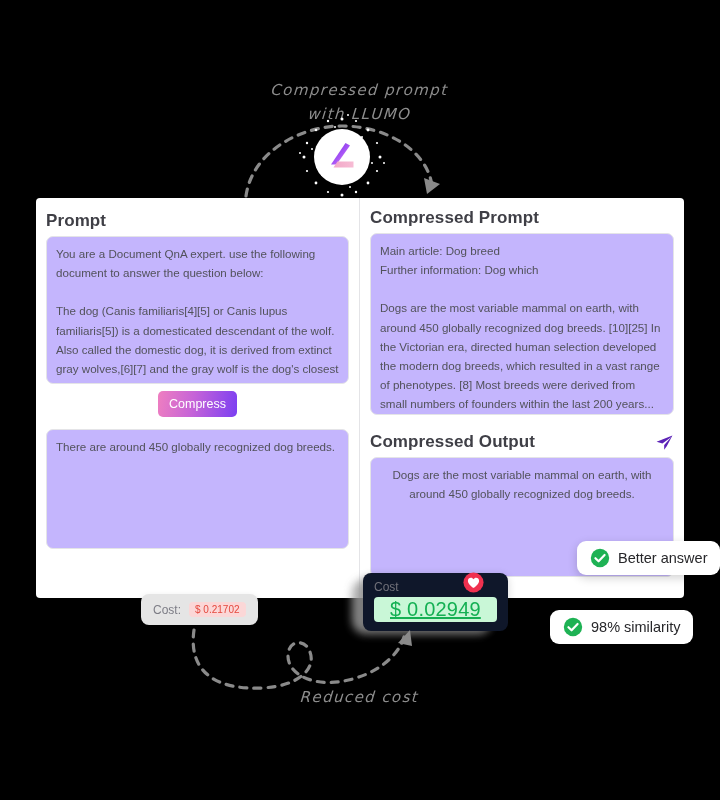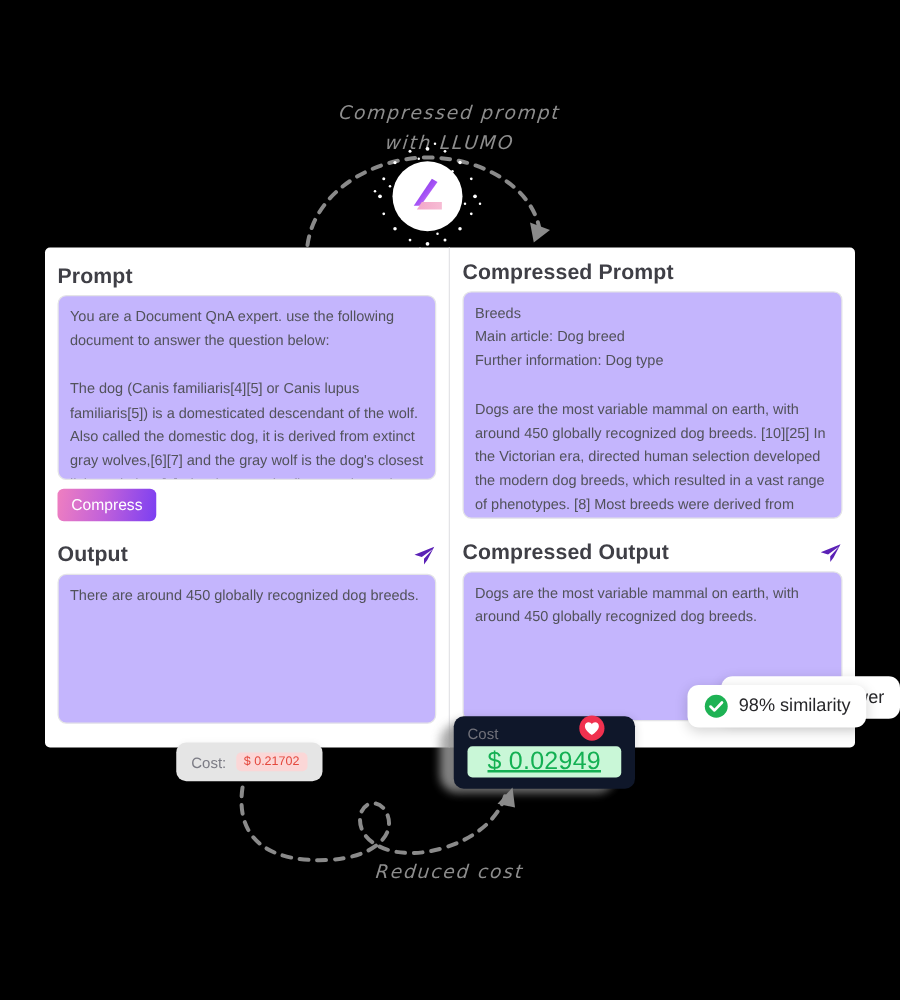--- a/index.html
+++ b/index.html
@@ -74,21 +74,21 @@
     background: #c4b5fd;
     padding: 7px 9px;
     font-size: 11.6px;
     line-height: 19.2px;
     color: #52525b;
     overflow: hidden;
   }
   .box p { margin: 0; }
   .box p.gap { height: 19px; }
 
-  .btn-row { display: flex; justify-content: flex-start; padding-top: 7px; }
+  .btn-row { display: flex; justify-content: center; padding-top: 7px; }
   #compressBtn {
     border: none;
     border-radius: 5px;
     padding: 6px 11px;
     font-size: 12.5px;
     font-family: "Liberation Sans", sans-serif;
     color: #ffffff;
     background: linear-gradient(100deg, #ef7fc0 0%, #c563d8 45%, #7b3ff2 100%);
     cursor: pointer;
   }
@@ -103,21 +103,21 @@
     background: #ffffff;
     border-radius: 9px;
     box-shadow: 0 3px 10px rgba(0,0,0,.18);
     display: flex; align-items: center; gap: 8px;
     padding: 7px 13px;
     font-size: 14.5px;
     color: #27272a;
     white-space: nowrap;
   }
   #betterPill { left: 577px; top: 541px; }
-  #simPill    { left: 550px; top: 548px; }
+  #simPill    { left: 550px; top: 610px; }
   .check { width: 20px; height: 20px; flex: 0 0 20px; }
 
   
   #costOld {
     position: absolute;
     left: 141px; top: 594px;
     background: #e5e5e5;
     border-radius: 8px;
     padding: 8px 12px;
     display: flex; align-items: center; gap: 8px;
@@ -244,49 +244,42 @@
           <p>You are a Document QnA expert. use the following document to answer the question below:</p>
           <p class="gap"></p>
           <p>The dog (Canis familiaris[4][5] or Canis lupus familiaris[5]) is a domesticated descendant of the wolf. Also called the domestic dog, it is derived from extinct gray wolves,[6][7] and the gray wolf is the dog's closest living relative. [8] The dog was the first species to be ...</p>
         </div>
         <div class="btn-row">
           <button id="compressBtn">Compress</button>
         </div>
       </div>
 
       <div class="sect" style="padding-top:12px;">
-        <div class="sect-head">
-          <span class="sect-title">Output</span>
-          <svg class="plane" viewBox="0 0 24 24">
-            <path d="M22 3 L2 11.2 L9.4 13.4 L20.6 5.2 L11.6 15.1 L11.6 21 L15 16.4 Z" fill="#5b21b6"></path>
-          </svg>
-        </div>
         <div class="box" style="height:120px;">
           <p>There are around 450 globally recognized dog breeds.</p>
         </div>
       </div>
 
     </div>
 
     <div class="half right">
 
       <div class="sect topsect" style="padding-top:8px;">
         <div class="sect-head">
           <span class="sect-title">Compressed Prompt</span>
         </div>
         <div class="box" style="height:182px;">
-          <p>Breeds</p>
           <p>Main article: Dog breed</p>
-          <p>Further information: Dog type</p>
+          <p>Further information: Dog which</p>
           <p class="gap"></p>
           <p>Dogs are the most variable mammal on earth, with around 450 globally recognized dog breeds. [10][25] In the Victorian era, directed human selection developed the modern dog breeds, which resulted in a vast range of phenotypes. [8] Most breeds were derived from small numbers of founders within the last 200 years...</p>
         </div>
       </div>
 
-      <div class="sect" style="padding-top:12px;">
+      <div class="sect" style="padding-top:12px;text-align:center;">
         <div class="sect-head">
           <span class="sect-title">Compressed Output</span>
           <svg class="plane" viewBox="0 0 24 24">
             <path d="M22 3 L2 11.2 L9.4 13.4 L20.6 5.2 L11.6 15.1 L11.6 21 L15 16.4 Z" fill="#5b21b6"></path>
           </svg>
         </div>
         <div class="box" style="height:120px;">
           <p>Dogs are the most variable mammal on earth, with around 450 globally recognized dog breeds.</p>
         </div>
       </div>

